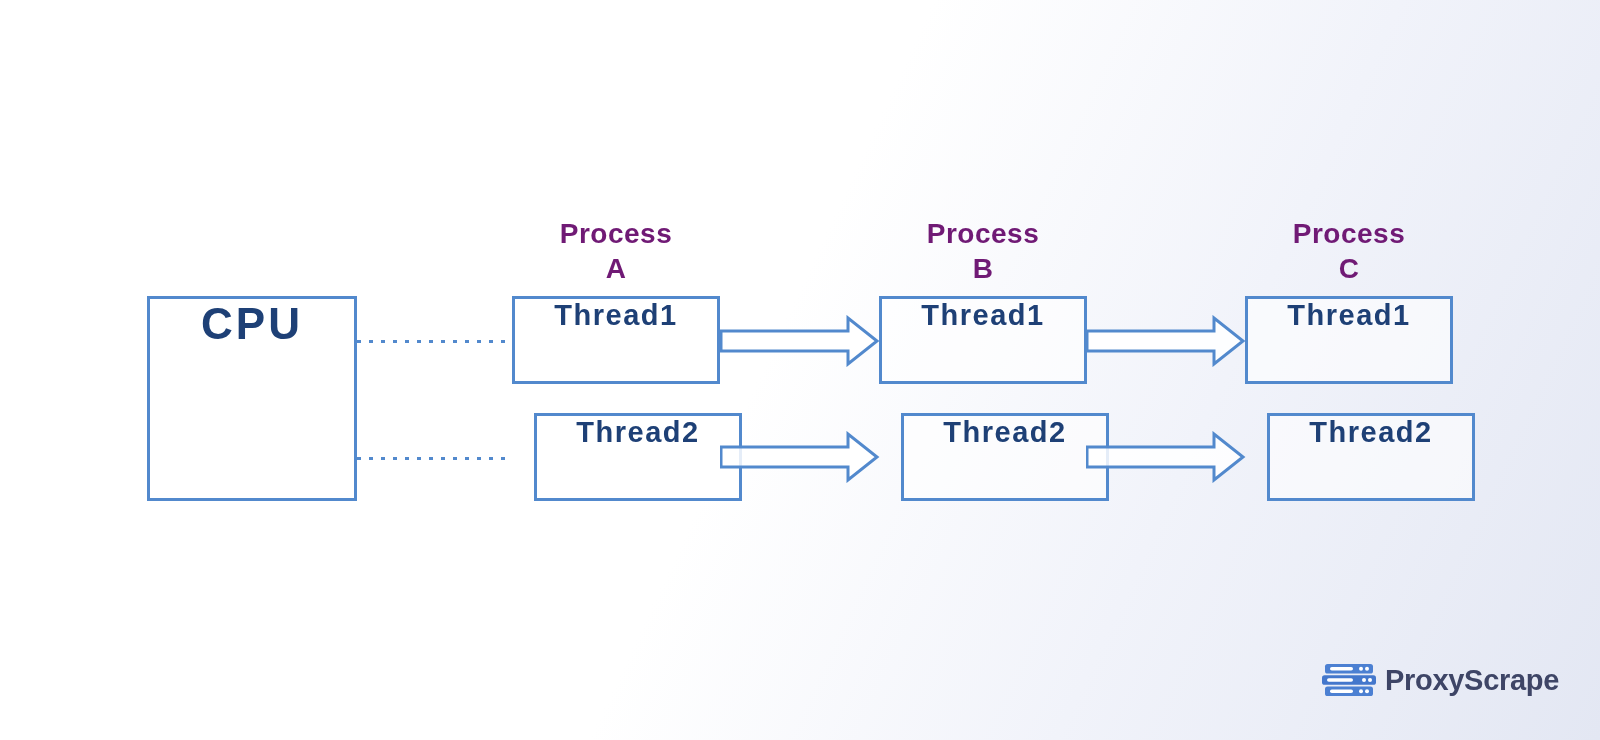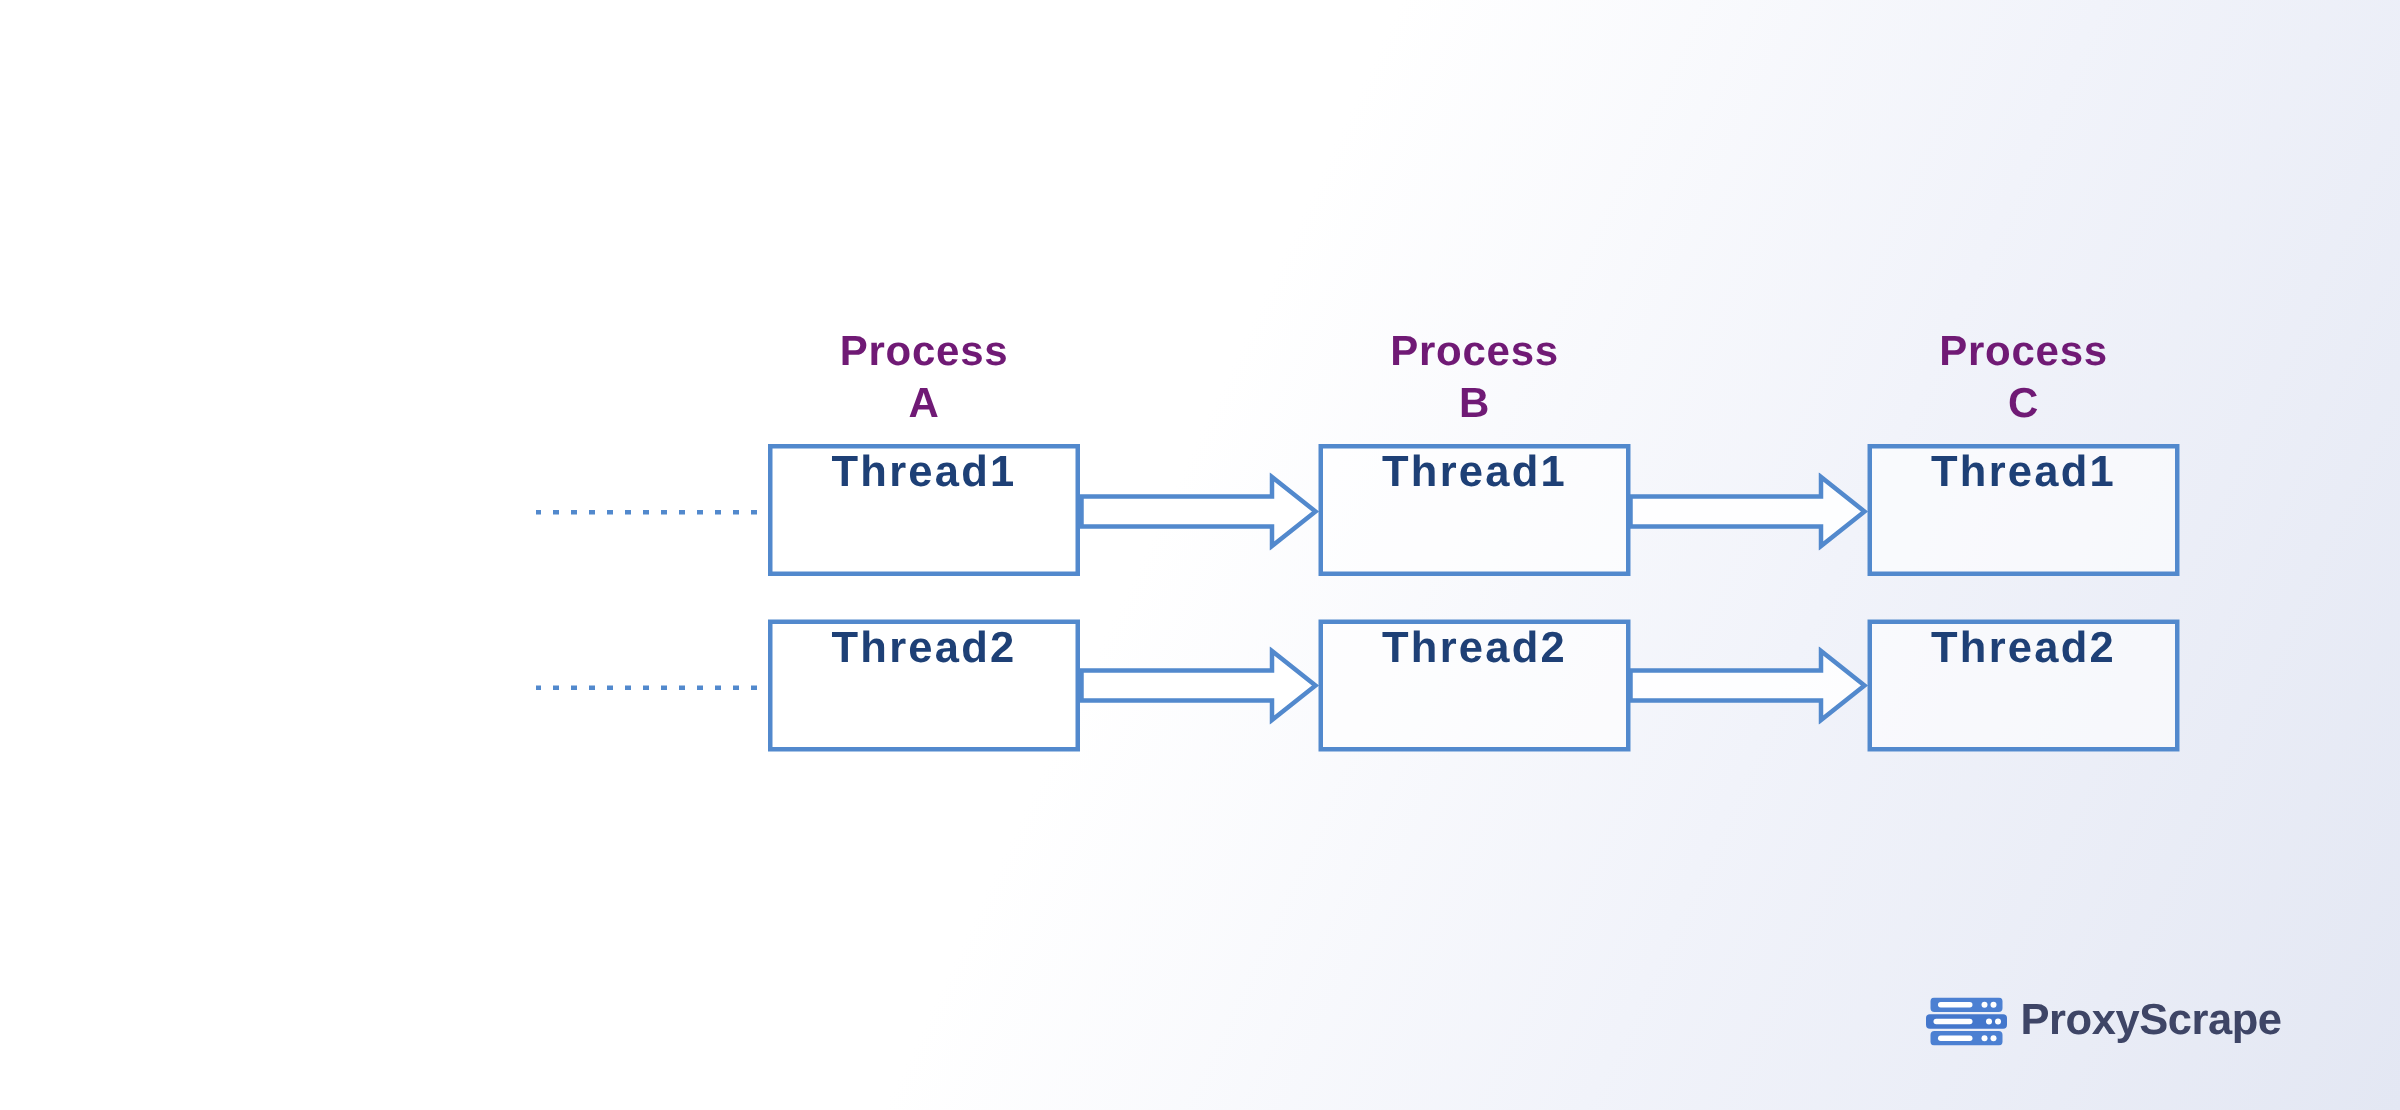--- a/index.html
+++ b/index.html
@@ -43,21 +43,21 @@
   }
   .thread-box .label {
     font-size: 29px;
     font-weight: 600;
     letter-spacing: 1.5px;
   }
   .col-a { left: 512px; }
   .col-b { left: 879px; }
   .col-c { left: 1245px; }
   .row-1 { top: 296px; }
-  .row-2 { top: 413px; }
+  .row-2 { top: 413px; margin-left: 22px; }
   
   .process-title {
     position: absolute;
     top: 216px;
     width: 208px;
     text-align: center;
     color: #701a75;
     font-size: 28px;
     line-height: 35px;
     font-weight: 600;
@@ -79,38 +79,41 @@
     width: 160px;
     height: 52px;
   }
   .arrow-ab { left: 720px; }
   .arrow-bc { left: 1086px; }
   .arrow-r1 { top: 315px; }
   .arrow-r2 { top: 431px; }
   
   .brand-logo {
     position: absolute;
-    left: 1284px;
+    left: 1322px;
     top: 664px;
     display: flex;
-    align-items: flex-end;
+    align-items: flex-start;
     gap: 9px;
   }
   .brand-name {
     font-size: 29px;
     font-weight: 700;
     color: #3e4566;
     letter-spacing: -0.3px;
   }
 </style>
 </head>
 <body>
 
 <div class="stage">
 
+  <div class="node cpu-box">
+    <span class="label">CPU</span>
+  </div>
 
   <div class="dashed-line dash-1"></div>
   <div class="dashed-line dash-2"></div>
 
   <div class="process-title col-a">
     <div>Process</div>
     <div>A</div>
   </div>
   <div class="process-title col-b">
     <div>Process</div>

